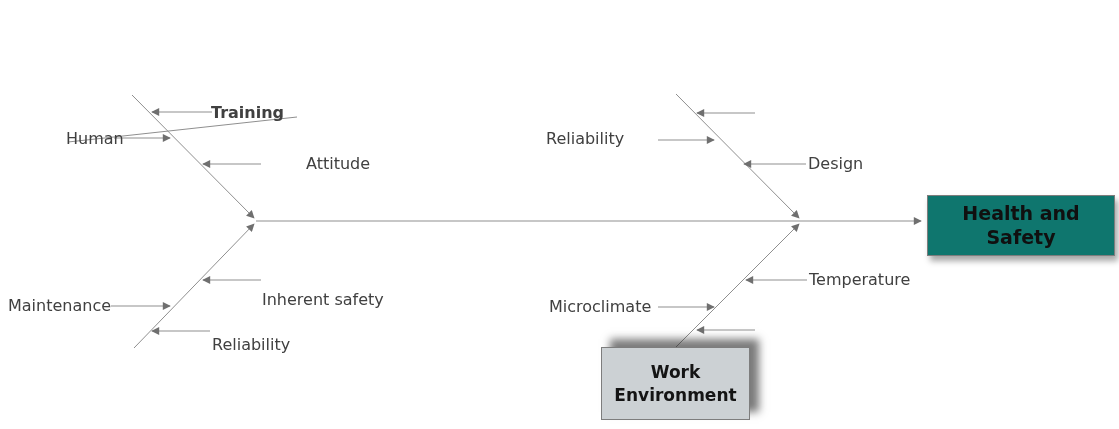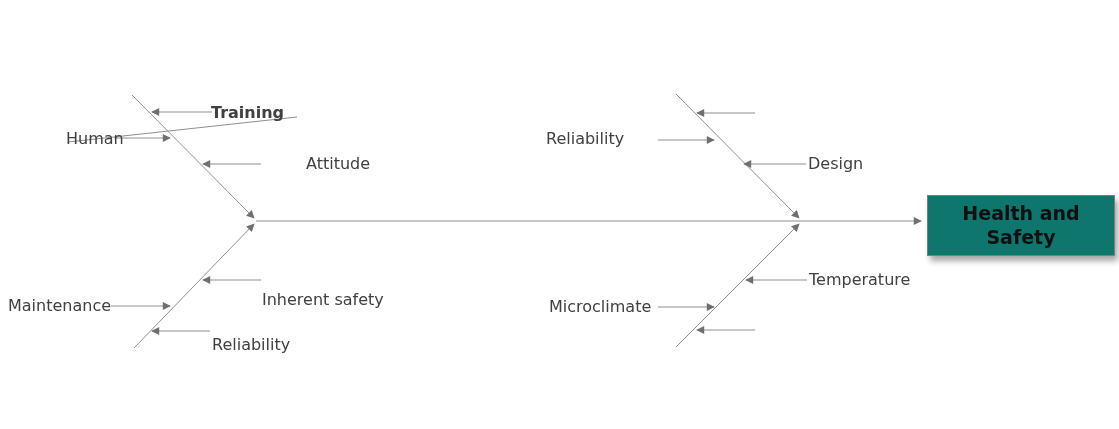--- a/index.html
+++ b/index.html
@@ -108,20 +108,22 @@
 
     <line x1="261" y1="280" x2="203" y2="280" stroke="#8f8f8f" stroke-width="1" marker-end="url(#arrow)"></line>
     <line x1="111" y1="306" x2="170" y2="306" stroke="#8f8f8f" stroke-width="1" marker-end="url(#arrow)"></line>
     <line x1="210" y1="331" x2="152" y2="331" stroke="#8f8f8f" stroke-width="1" marker-end="url(#arrow)"></line>
 
     <line x1="807" y1="280" x2="746" y2="280" stroke="#8f8f8f" stroke-width="1" marker-end="url(#arrow)"></line>
     <line x1="658" y1="307" x2="714" y2="307" stroke="#8f8f8f" stroke-width="1" marker-end="url(#arrow)"></line>
     <line x1="755" y1="330" x2="697" y2="330" stroke="#8f8f8f" stroke-width="1" marker-end="url(#arrow)"></line>
   </svg>
 
+  <div class="cause-box box-work-env">Work
+Environment</div>
 
   <div class="effect-box">Health and
 Safety</div>
 
   <div class="cause-label lbl-training">Training</div>
   <div class="cause-label lbl-skills">Human</div>
   <div class="cause-label lbl-attitude">Attitude</div>
 
   <div class="cause-label lbl-transmission">Reliability</div>
   <div class="cause-label lbl-design">Design</div>

